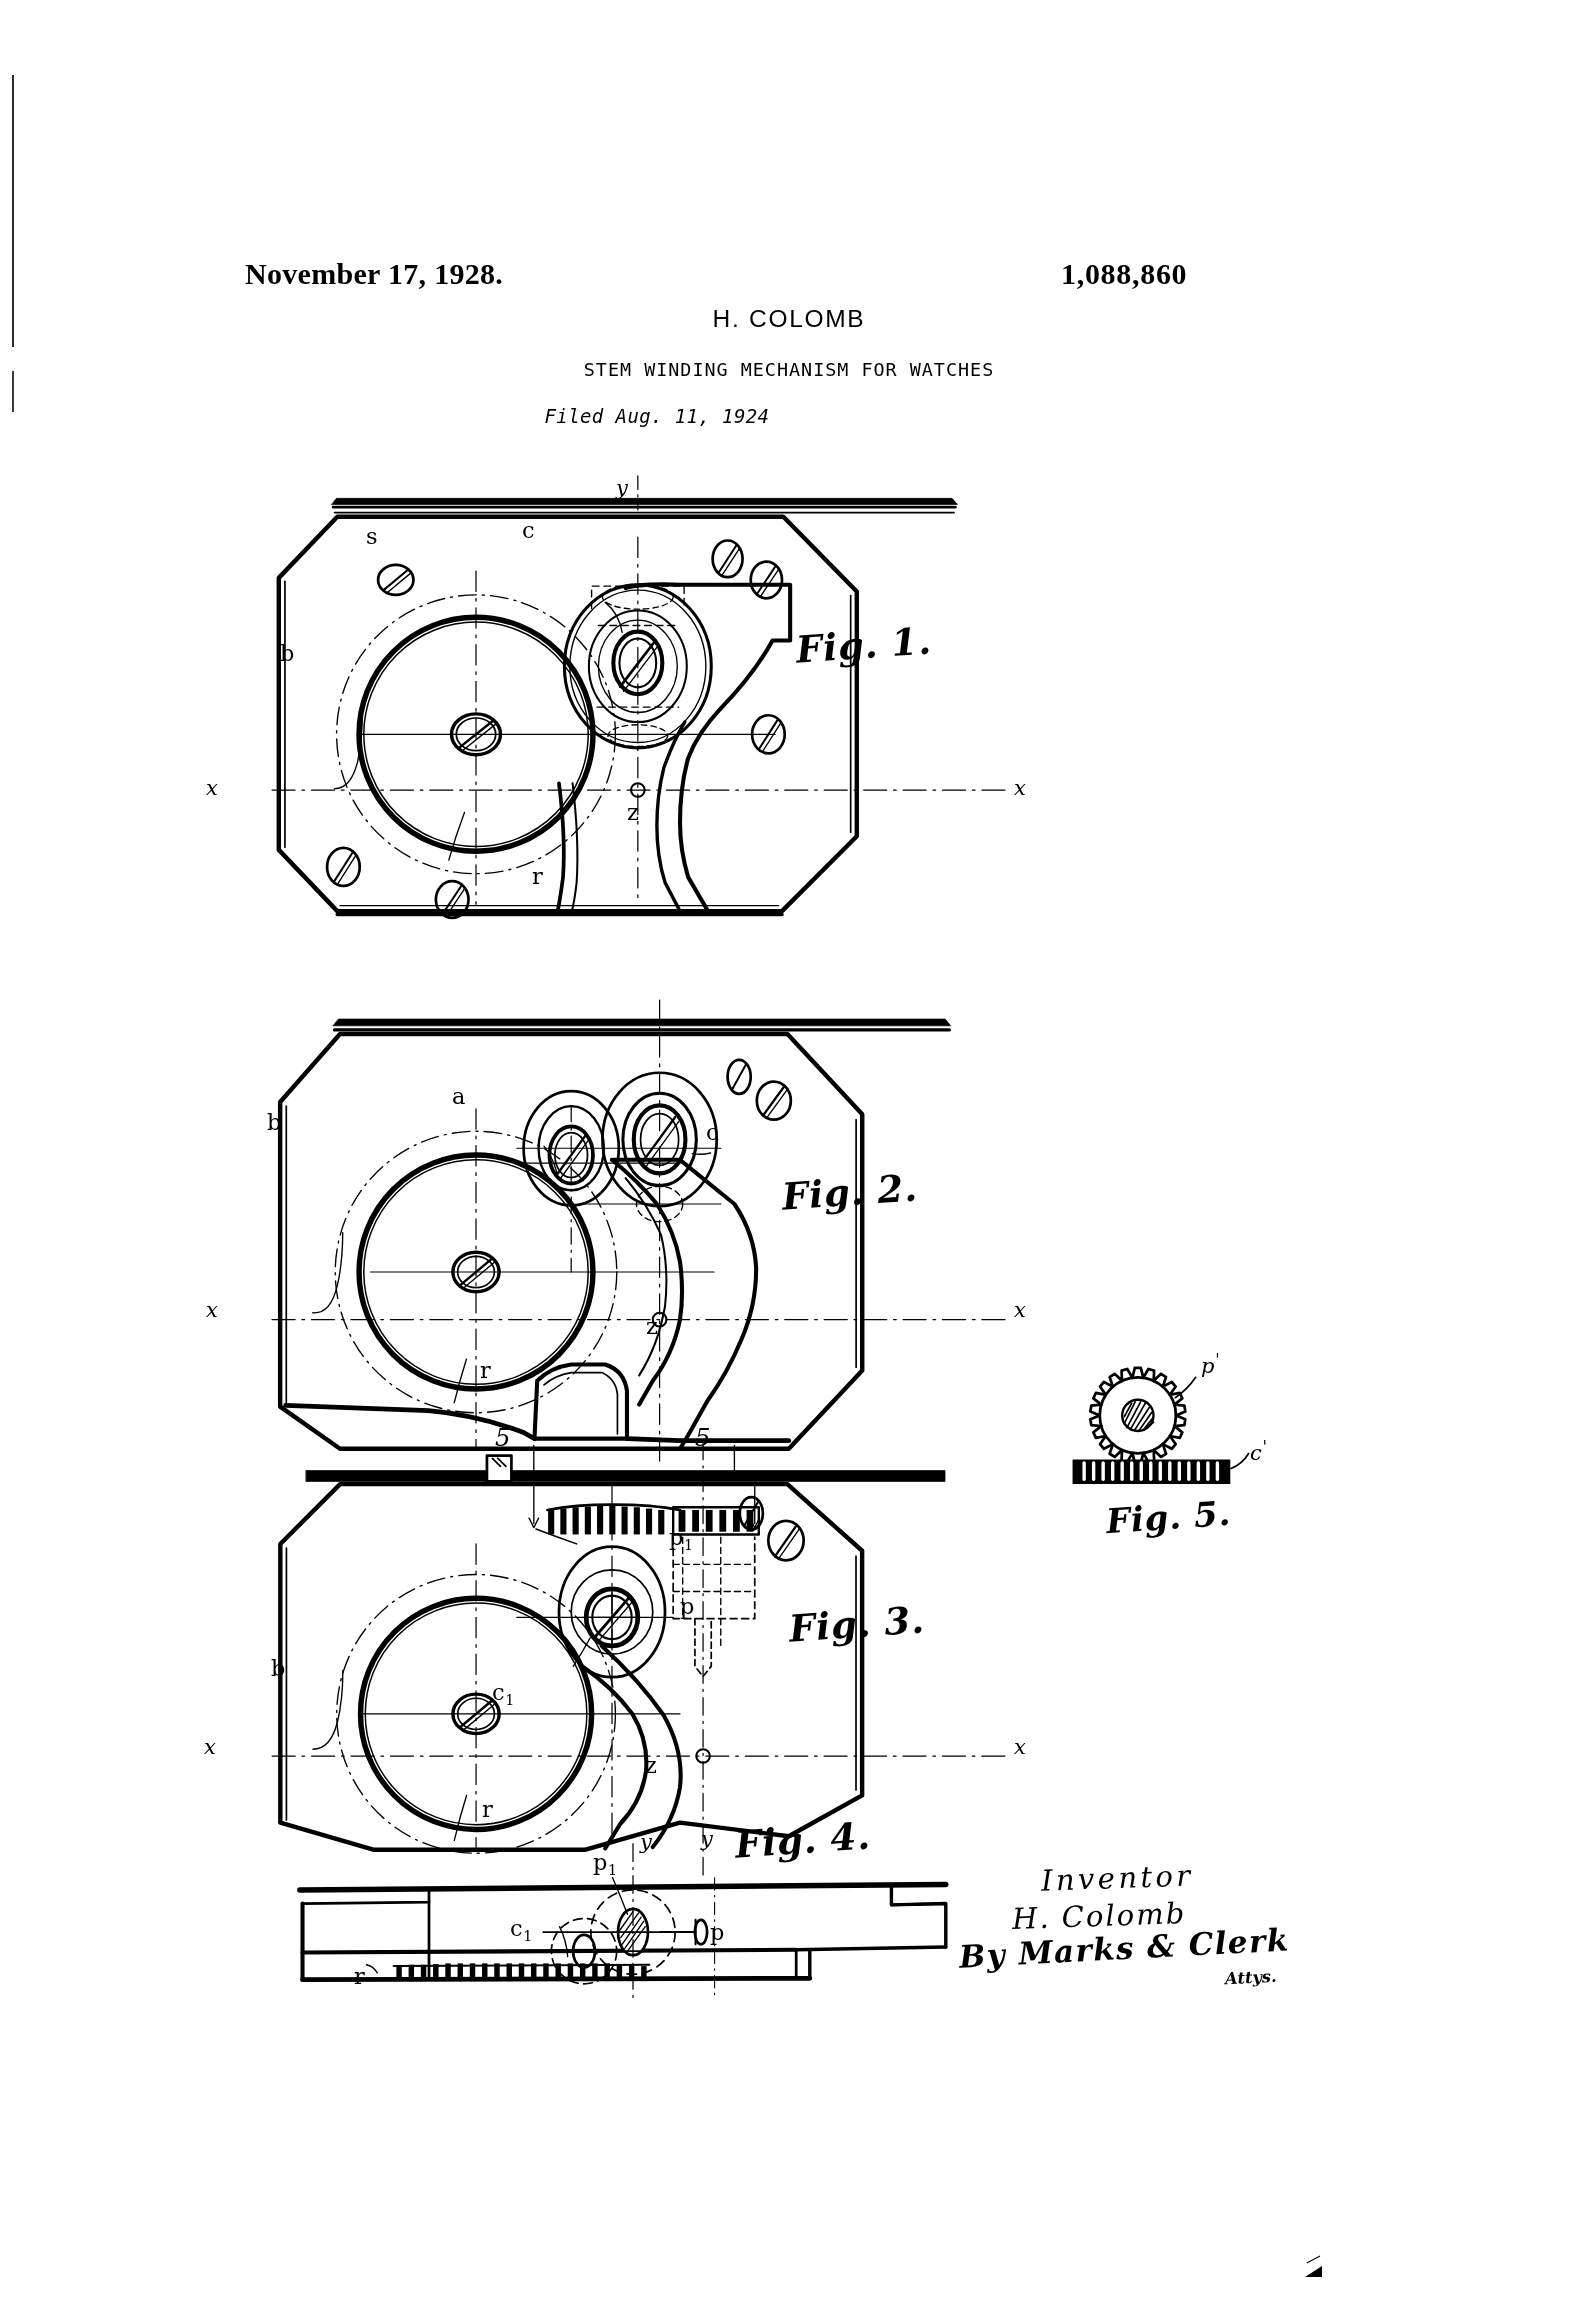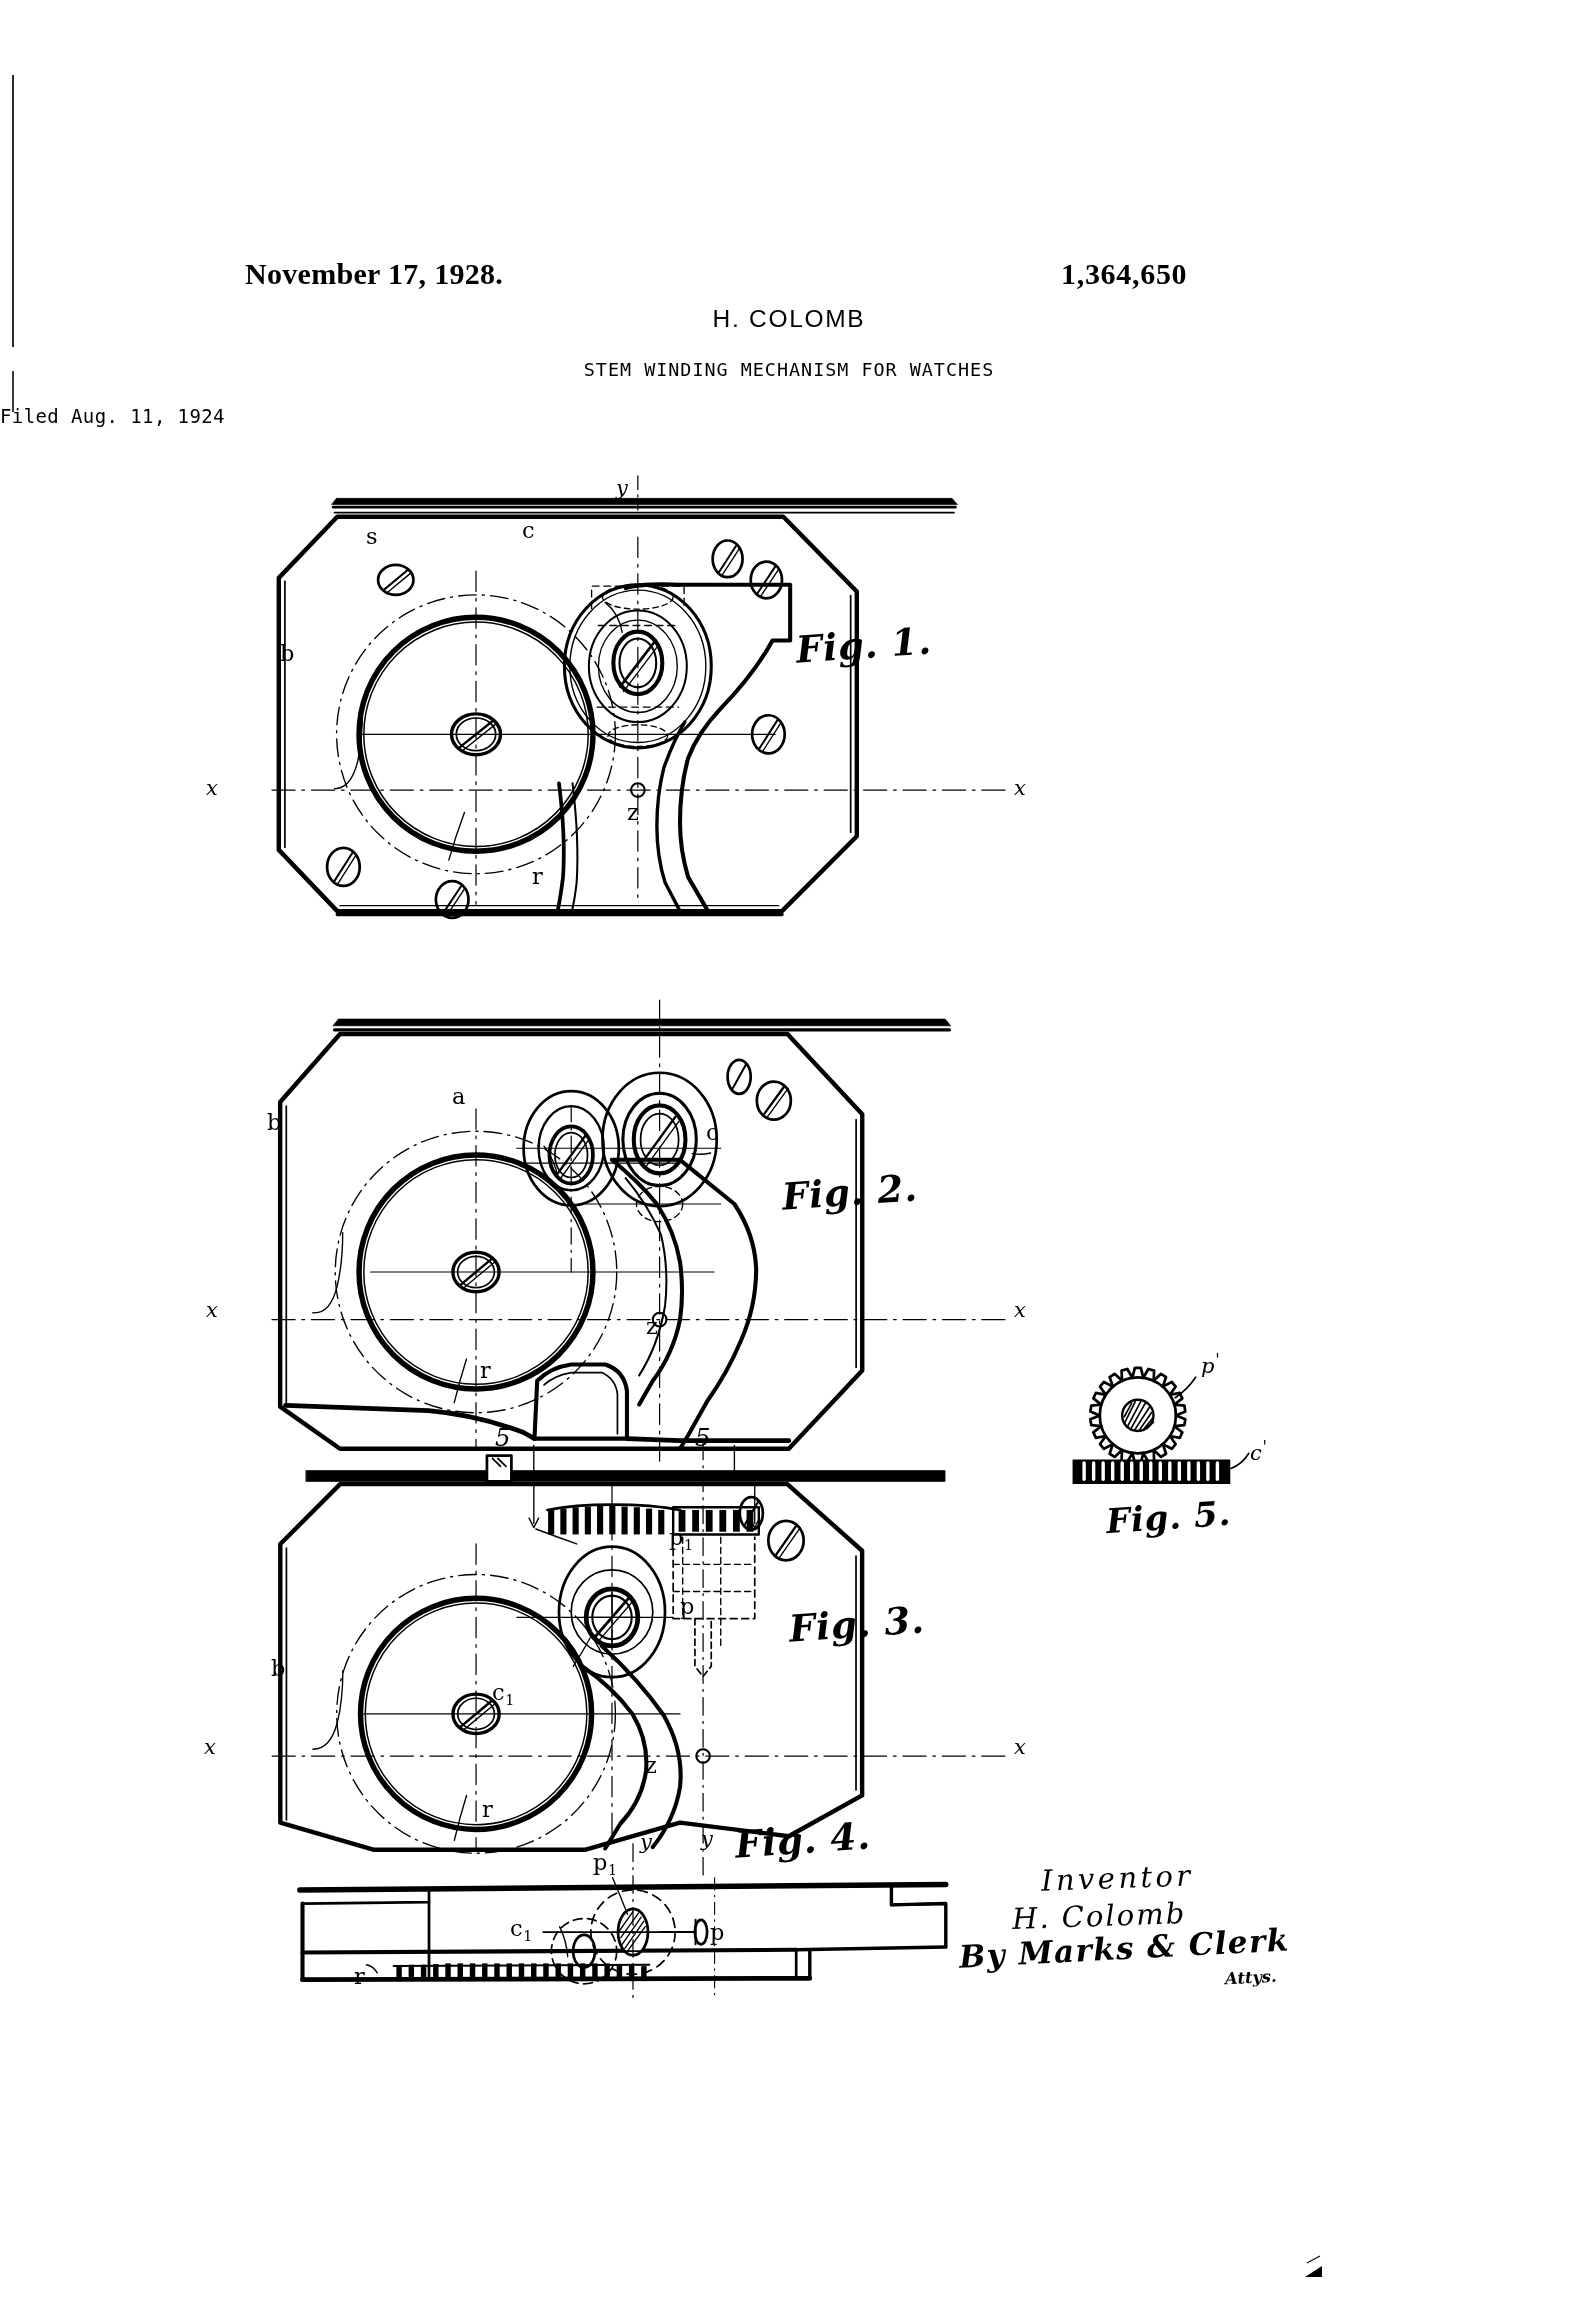--- a/index.html
+++ b/index.html
@@ -89,23 +89,25 @@
     width: 1578px;
     text-align: center;
     font-family: "DejaVu Sans Mono", monospace;
     font-size: 18.4px;
     letter-spacing: 1px;
   }
   #filing-date {
     position: absolute;
     left: 0; top: 405px;
     width: 1314px;
+    text-align: center;
     font-family: "DejaVu Sans Mono", monospace;
     font-size: 19px;
     letter-spacing: 0.4px;
+    font-style: italic;
   }
 
   
   .fig-svg { position: absolute; overflow: visible; }
 
   
   .fig-caption {
     position: absolute;
     font-family: "DejaVu Serif", serif;
     font-style: italic;
@@ -193,21 +195,21 @@
 </head>
 <body>
 
 <div id="scan-edge-line"></div>
 <div id="scan-edge-line2"></div>
 <div id="corner-artifact"></div>
 <div id="corner-artifact-tick"></div>
 
 <div id="header">
   <div id="patent-date">November 17, 1928.</div>
-  <div id="patent-number">1,364,650</div>
+  <div id="patent-number">1,088,860</div>
   <div id="inventor-name">H. COLOMB</div>
   <div id="patent-title">STEM WINDING MECHANISM FOR WATCHES</div>
   <div id="filing-date">Filed Aug. 11, 1924</div>
 </div>
 
 <svg class="fig-svg" id="fig1-svg" style="left:204px; top:469px;" width="816" height="517" viewBox="0 0 1200 760">
   <g fill="none" stroke="#000" stroke-linecap="round" stroke-linejoin="round">
 
     <path d="M195,43 L1100,43 L1108,52 L188,52 Z" fill="#000" stroke="#000" stroke-width="1"></path>
     <path d="M190,56 L1105,56" stroke-width="4"></path>

